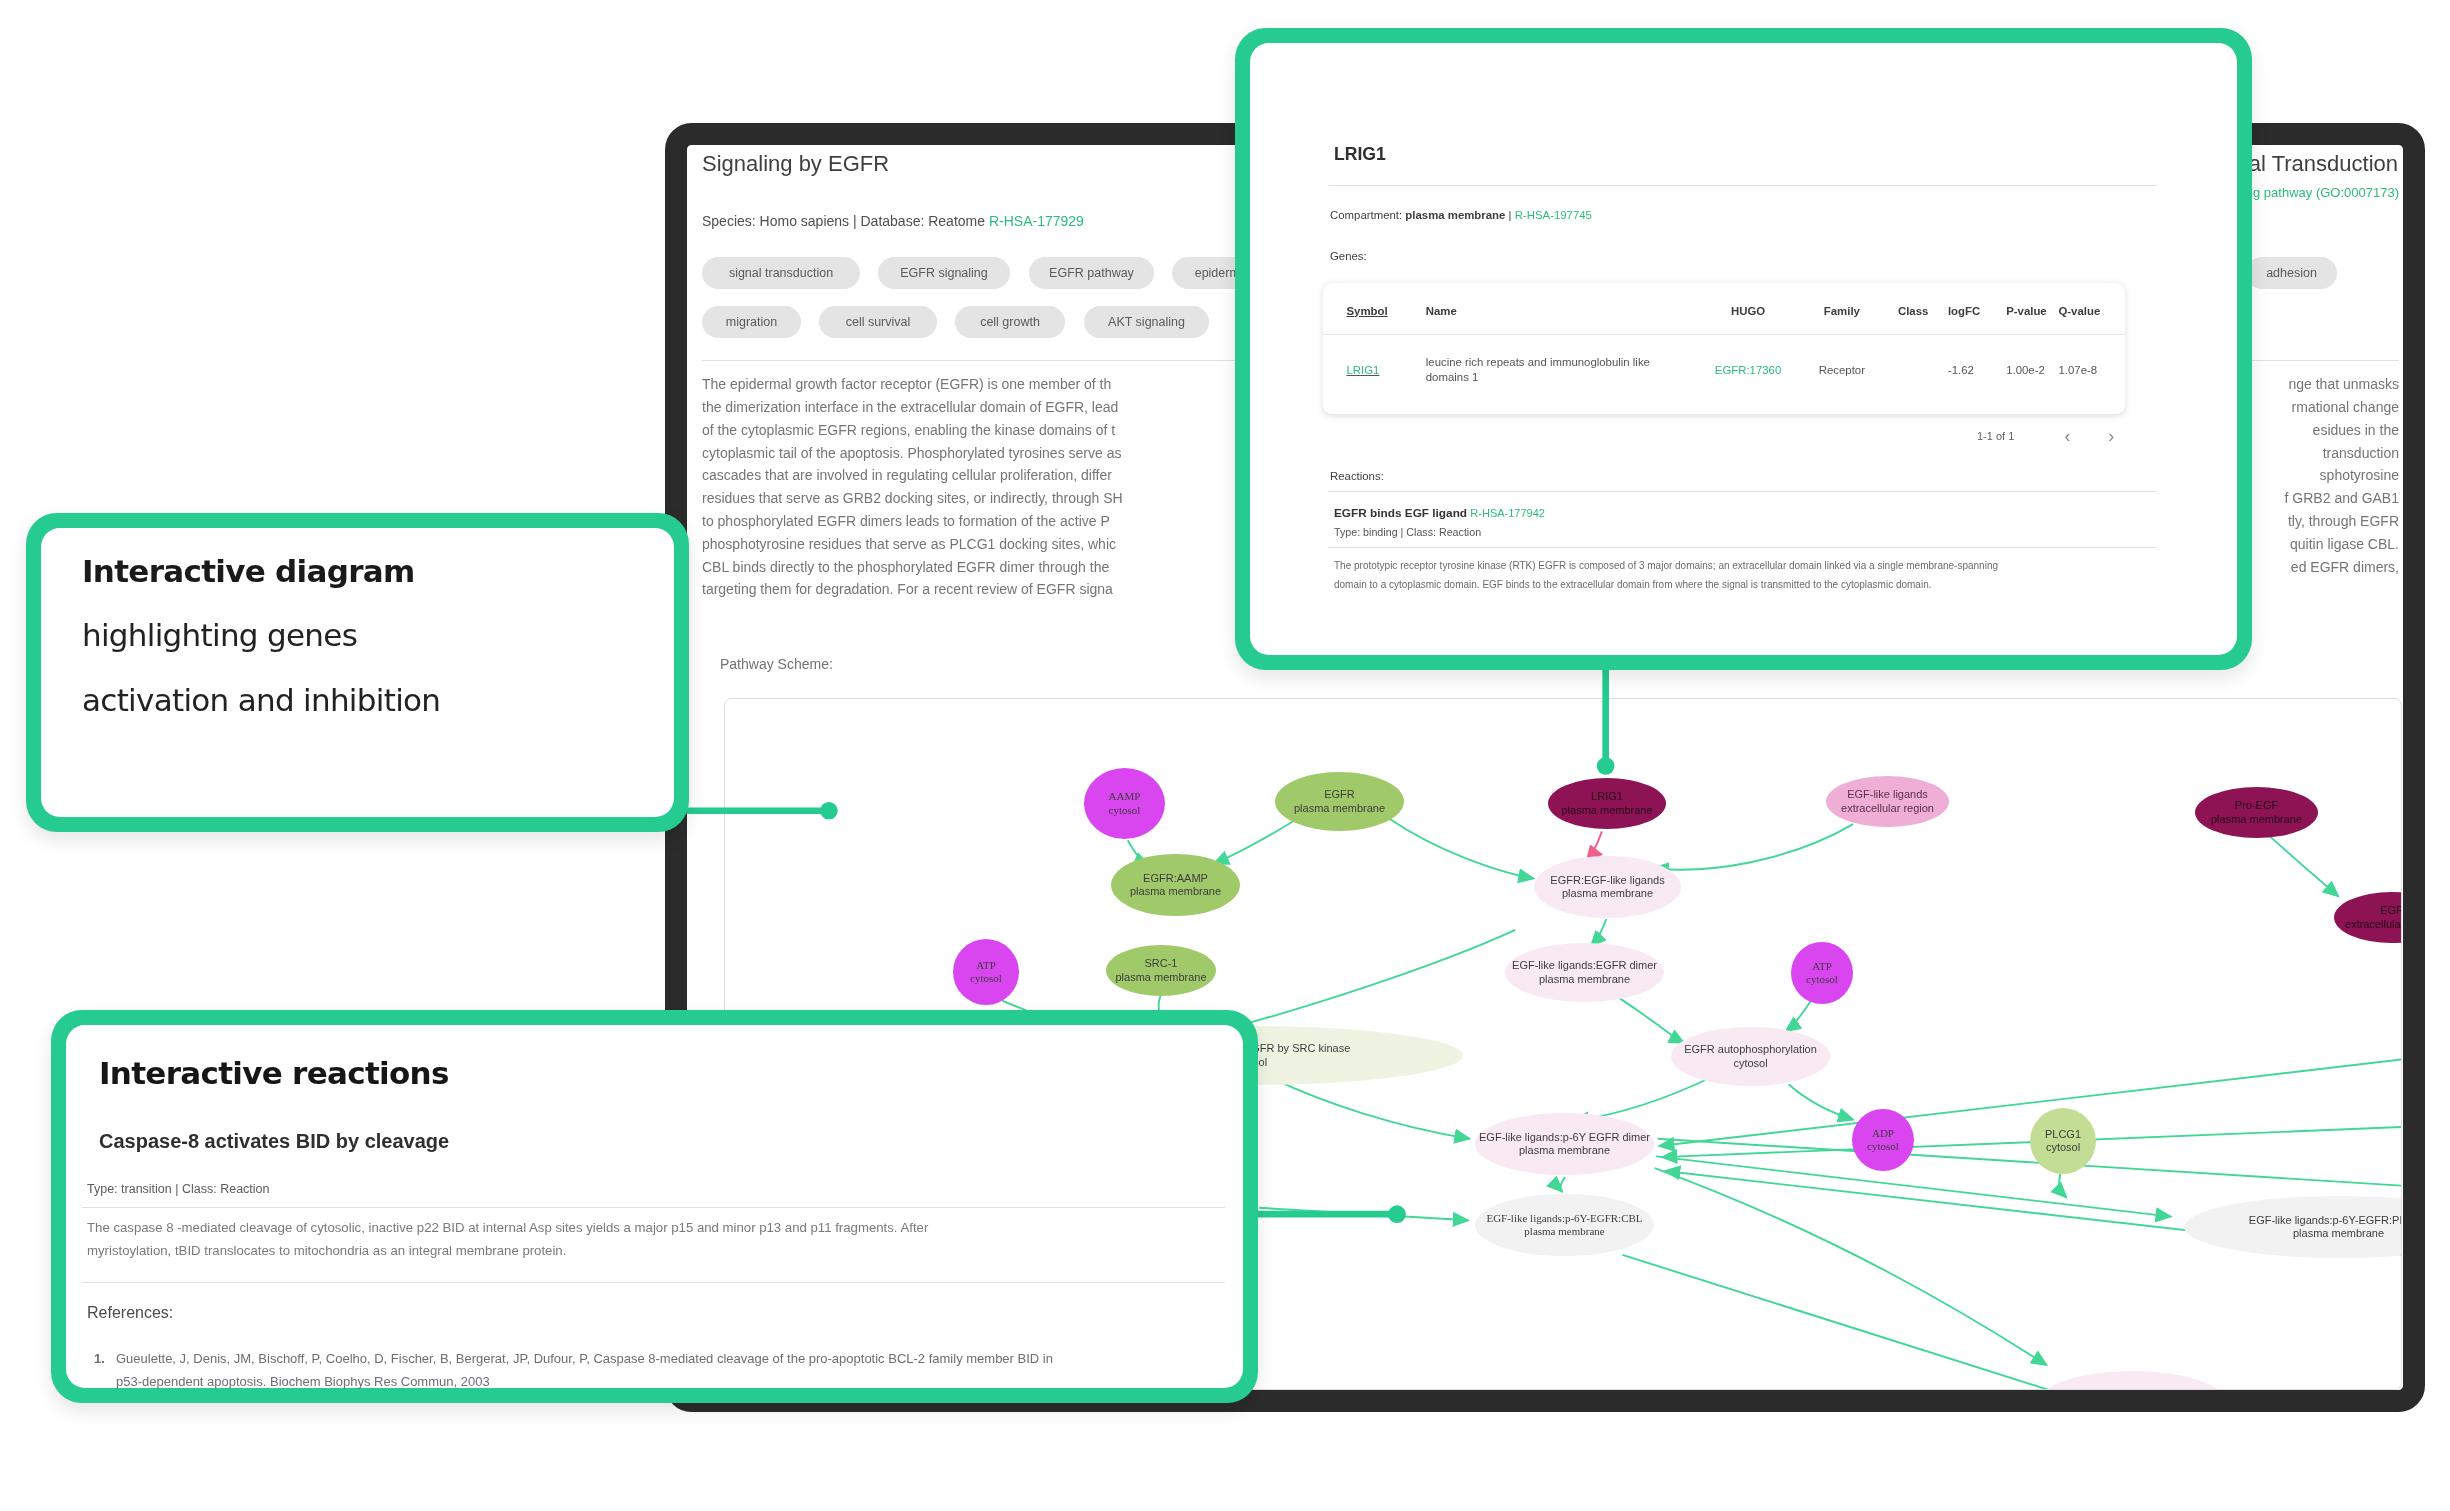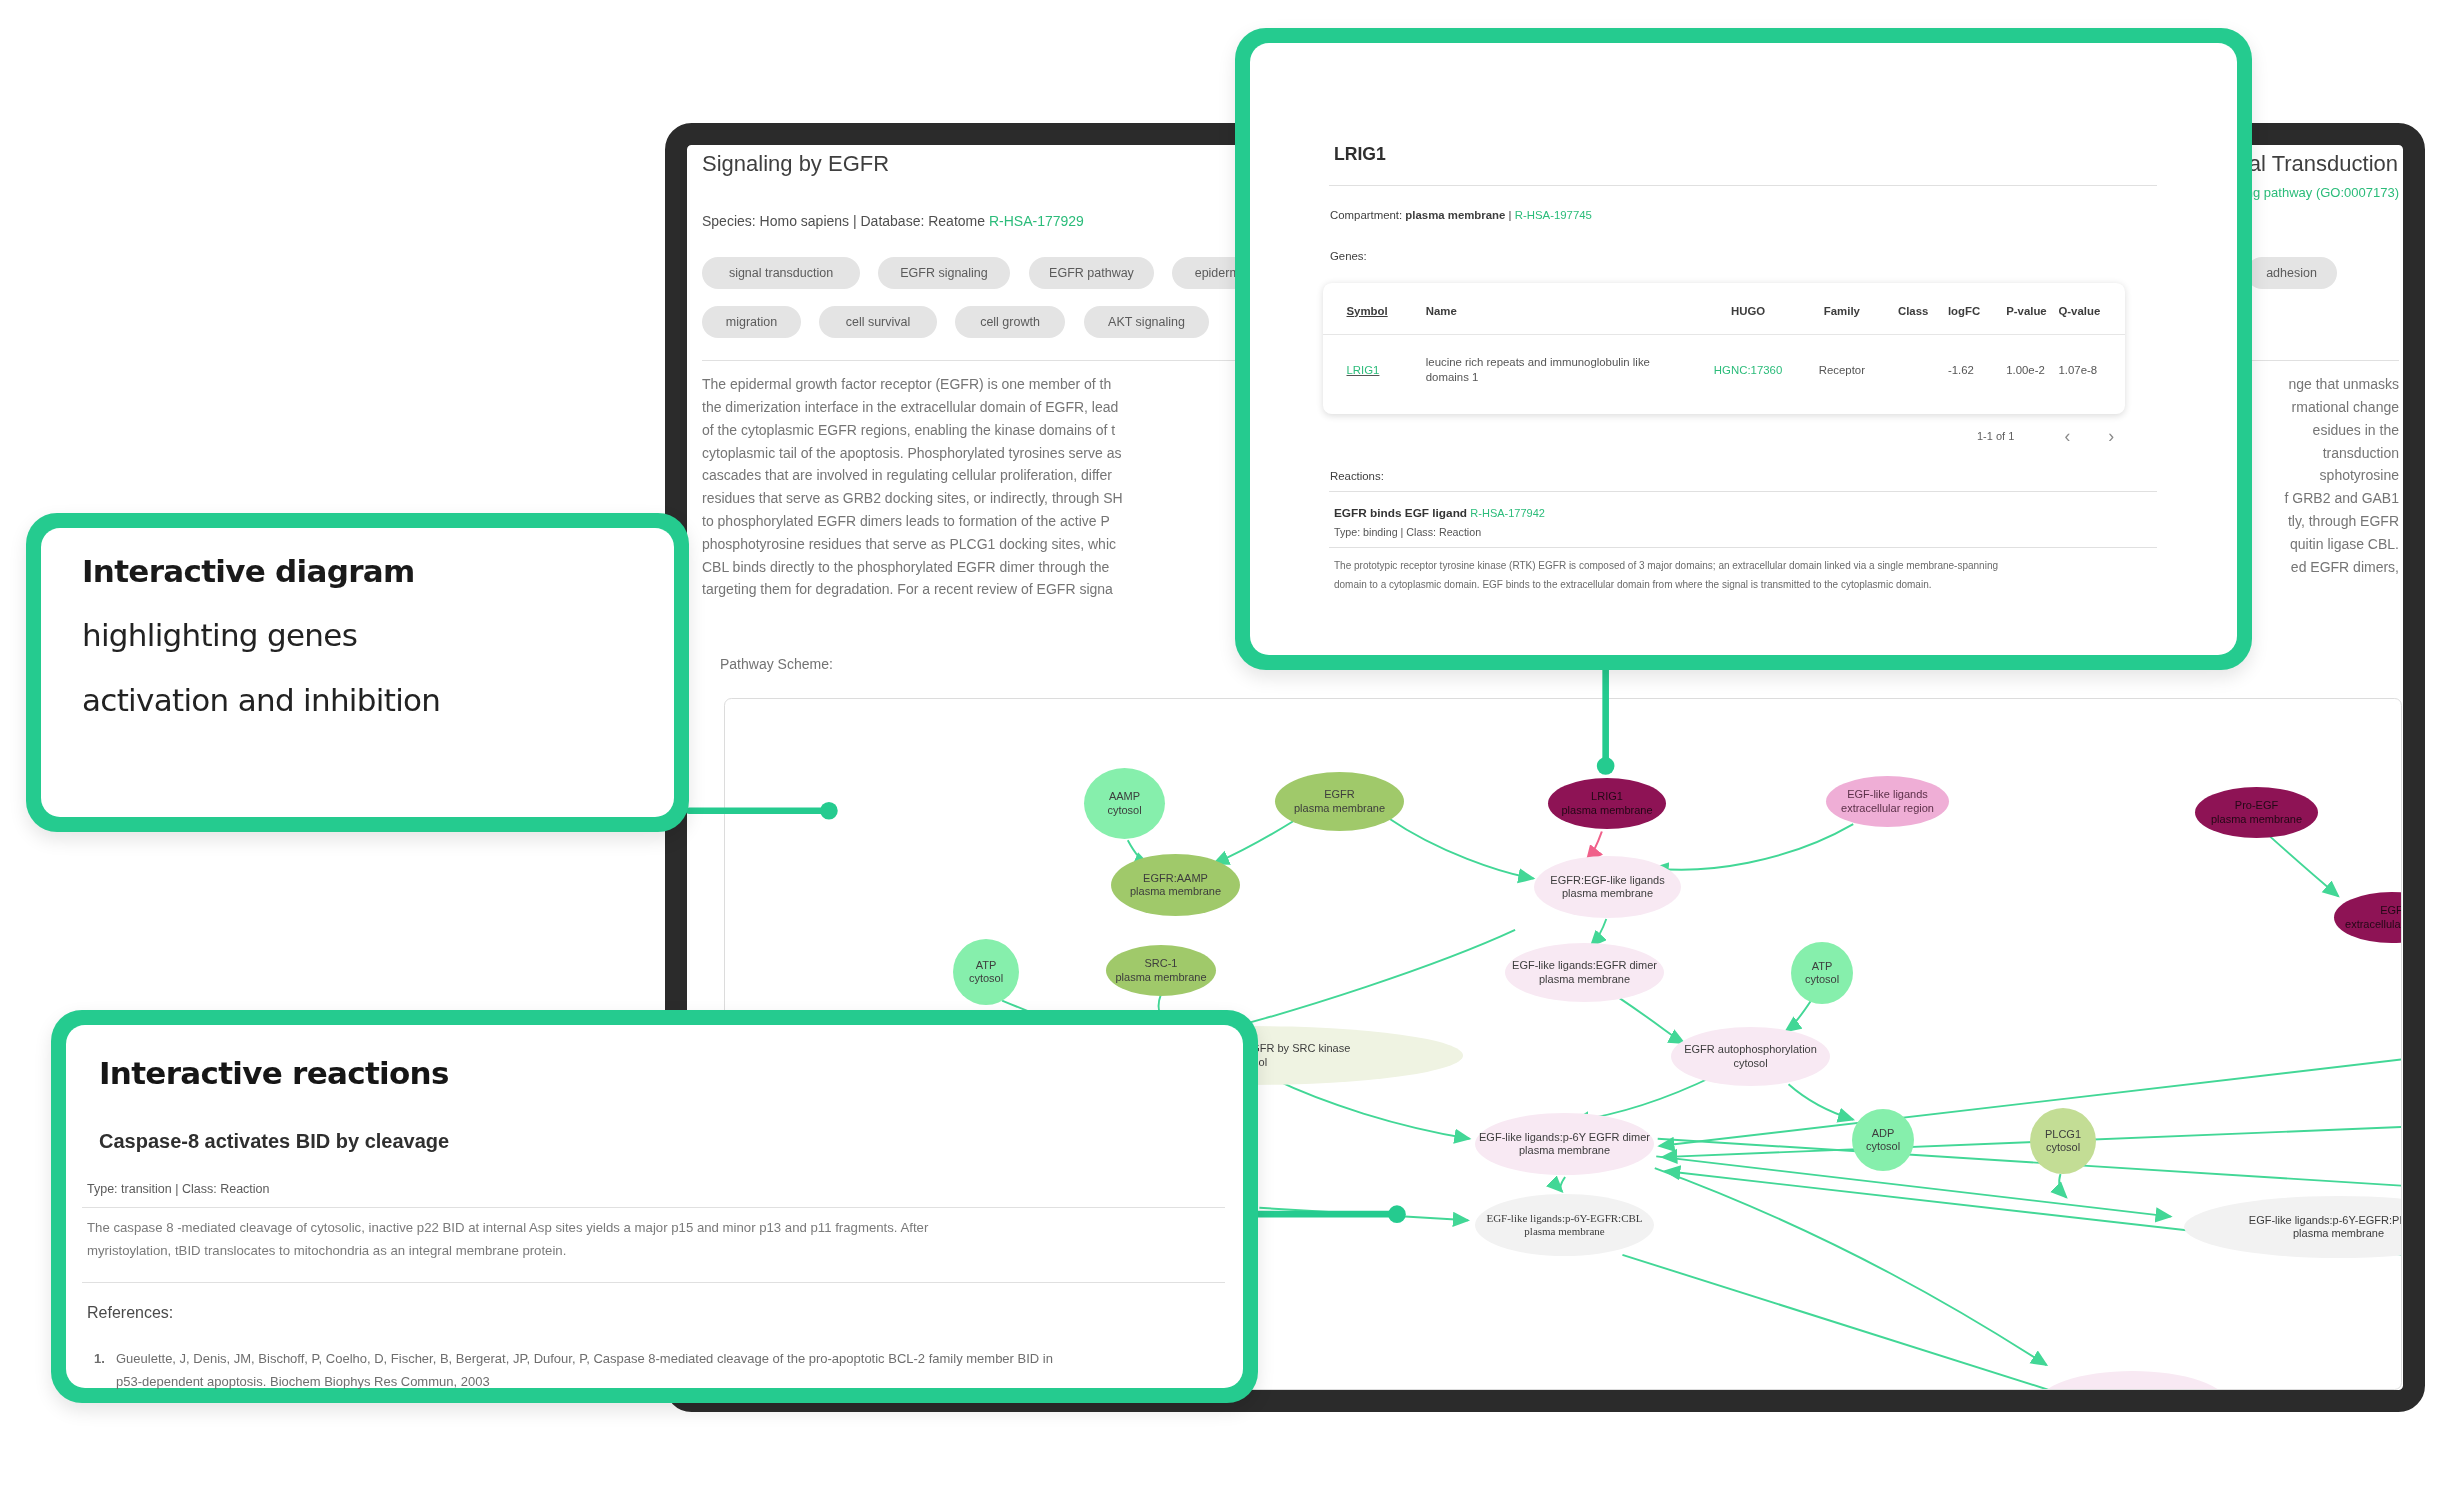--- a/index.html
+++ b/index.html
@@ -20,21 +20,21 @@
   .desc-right{position:absolute;font-size:14px;color:#757575;white-space:nowrap;text-align:right;z-index:2;}
   .scheme-label{font-size:14px;color:#737373;z-index:2;}
   
   .diagram{position:absolute;left:724px;top:698px;width:1678px;height:692px;background:#fff;
     border:1.5px solid #dcdcdc;border-radius:7.3px;overflow:hidden;z-index:2;box-sizing:border-box;}
   .node{position:absolute;border-radius:50%;display:flex;flex-direction:column;align-items:center;
     justify-content:center;font-size:11px;line-height:13.2px;color:#3d3d3d;text-align:center;cursor:pointer;}
   .node span{white-space:nowrap;}
   .n-green{background:#a0c96a;}
   .n-lgreen{background:#c3dd95;}
-  .n-gray{background:#86efac;}
+  .n-gray{background:#d946ef;font-family:Liberation Serif, serif;}
   .n-pgray{background:#f2f2f2;}
   .n-magenta{background:#8e1355;color:#230816;}
   .n-pink{background:#efaed6;color:#5c3049;}
   .n-ppink{background:#f8e9f3;}
   .n-pgreen{background:#eff3e2;}
   
   .callout{position:absolute;background:#25cb8f;border-radius:31px;z-index:20;
            box-shadow:0 7.3px 17.6px rgba(0,0,0,0.10);}
   .callout .inner{position:absolute;left:14.7px;top:14.7px;right:14.7px;bottom:14.7px;
            background:#fff;border-radius:19px;}
@@ -273,21 +273,21 @@
       <div class="c-family">Family</div>
       <div class="c-class">Class</div>
       <div class="c-logfc">logFC</div>
       <div class="c-p" style="white-space:normal;width:43px;">P-value</div>
       <div class="c-q" style="white-space:normal;width:43px;">Q-value</div>
     </div>
     <div class="t-divider"></div>
     <div class="t-row t-data">
       <div class="c-symbol"><span class="glink">LRIG1</span></div>
       <div class="c-name" style="white-space:normal;">leucine rich repeats and immunoglobulin like domains 1</div>
-      <div class="c-hugo"><span class="glink">HGNC:17360</span></div>
+      <div class="c-hugo"><span class="glink">EGFR:17360</span></div>
       <div class="c-family">Receptor</div>
       <div class="c-class"></div>
       <div class="c-logfc">-1.62</div>
       <div class="c-p" style="white-space:normal;">1.00e-2</div>
       <div class="c-q" style="white-space:normal;">1.07e-8</div>
     </div>
   </div>
   <div class="pager" style="left:1977px;top:430px;">
     <span>1-1 of 1</span>
     <span class="chev" style="margin-left:47px;">‹</span>

